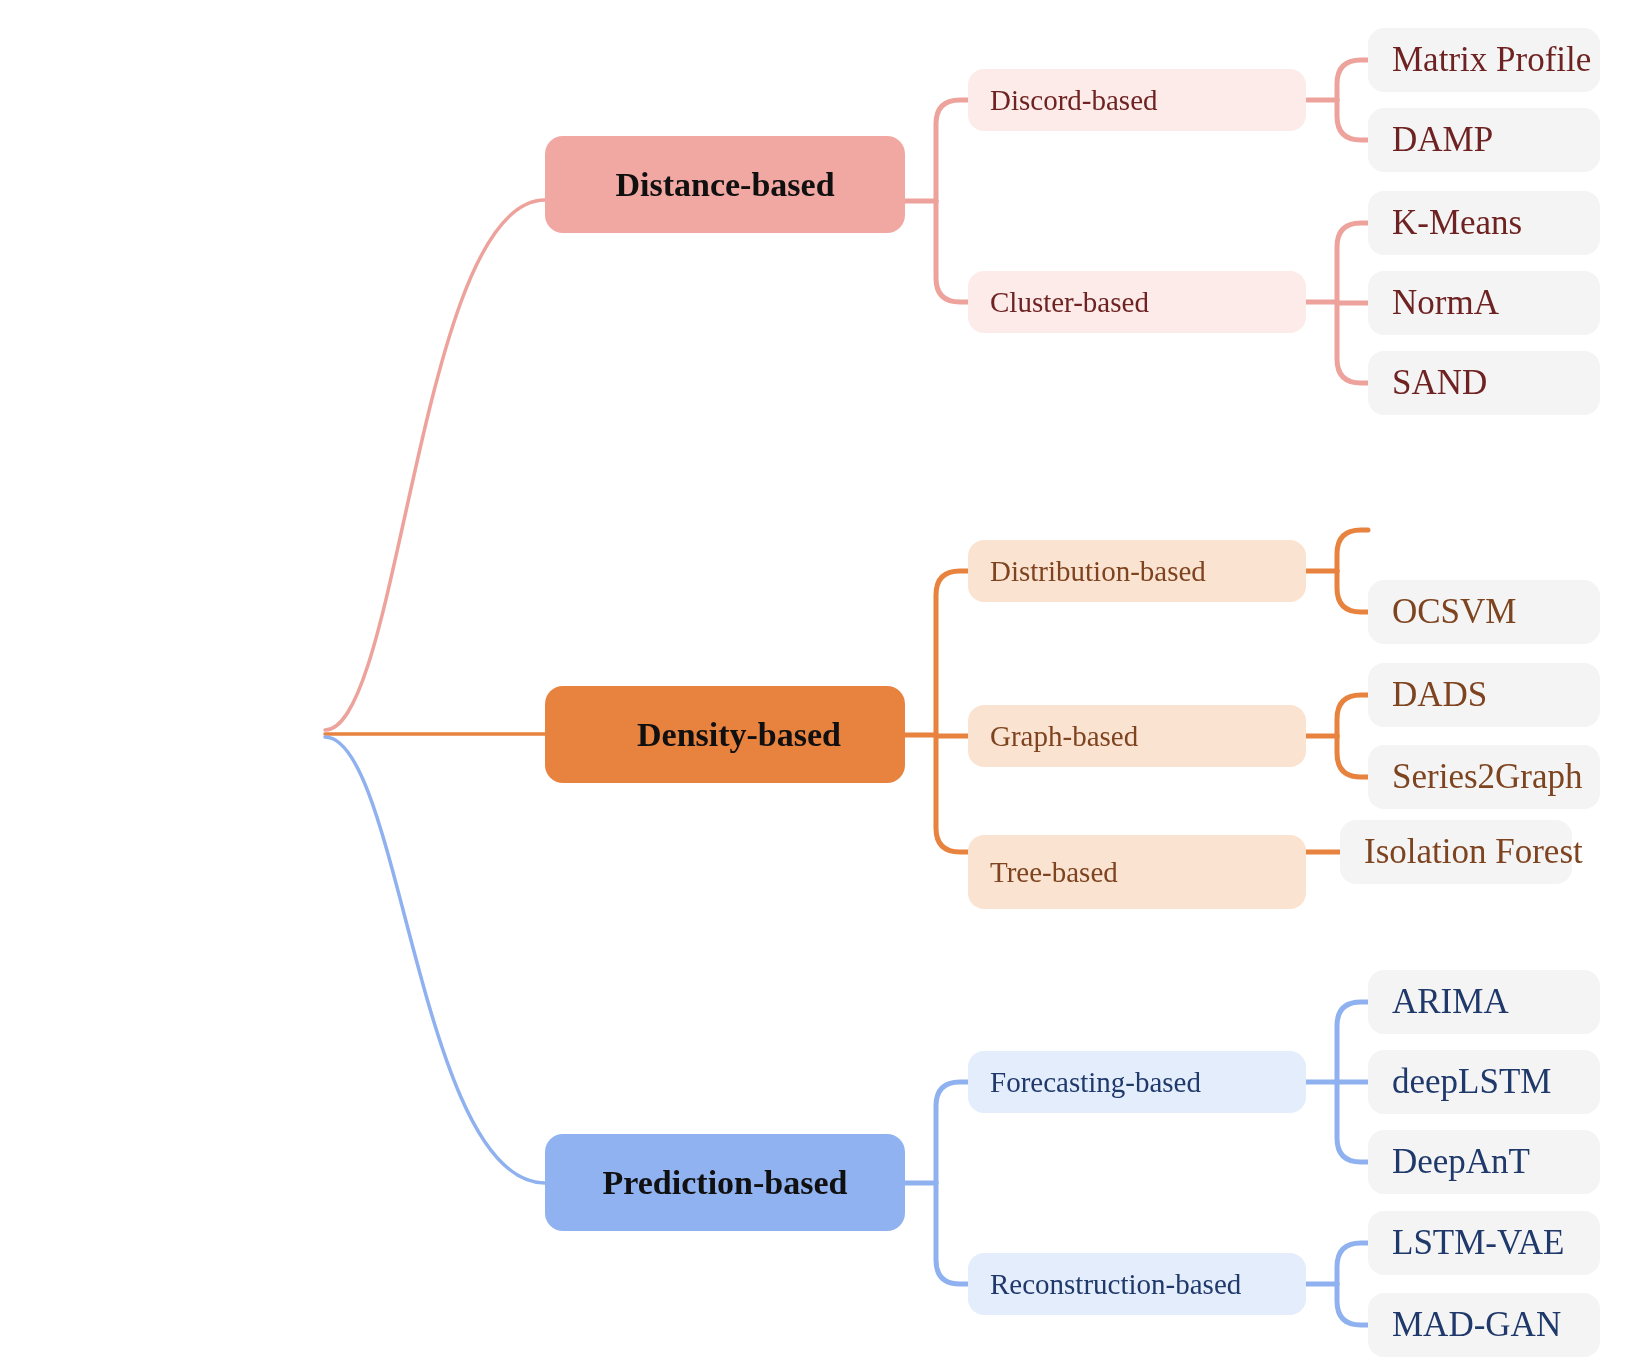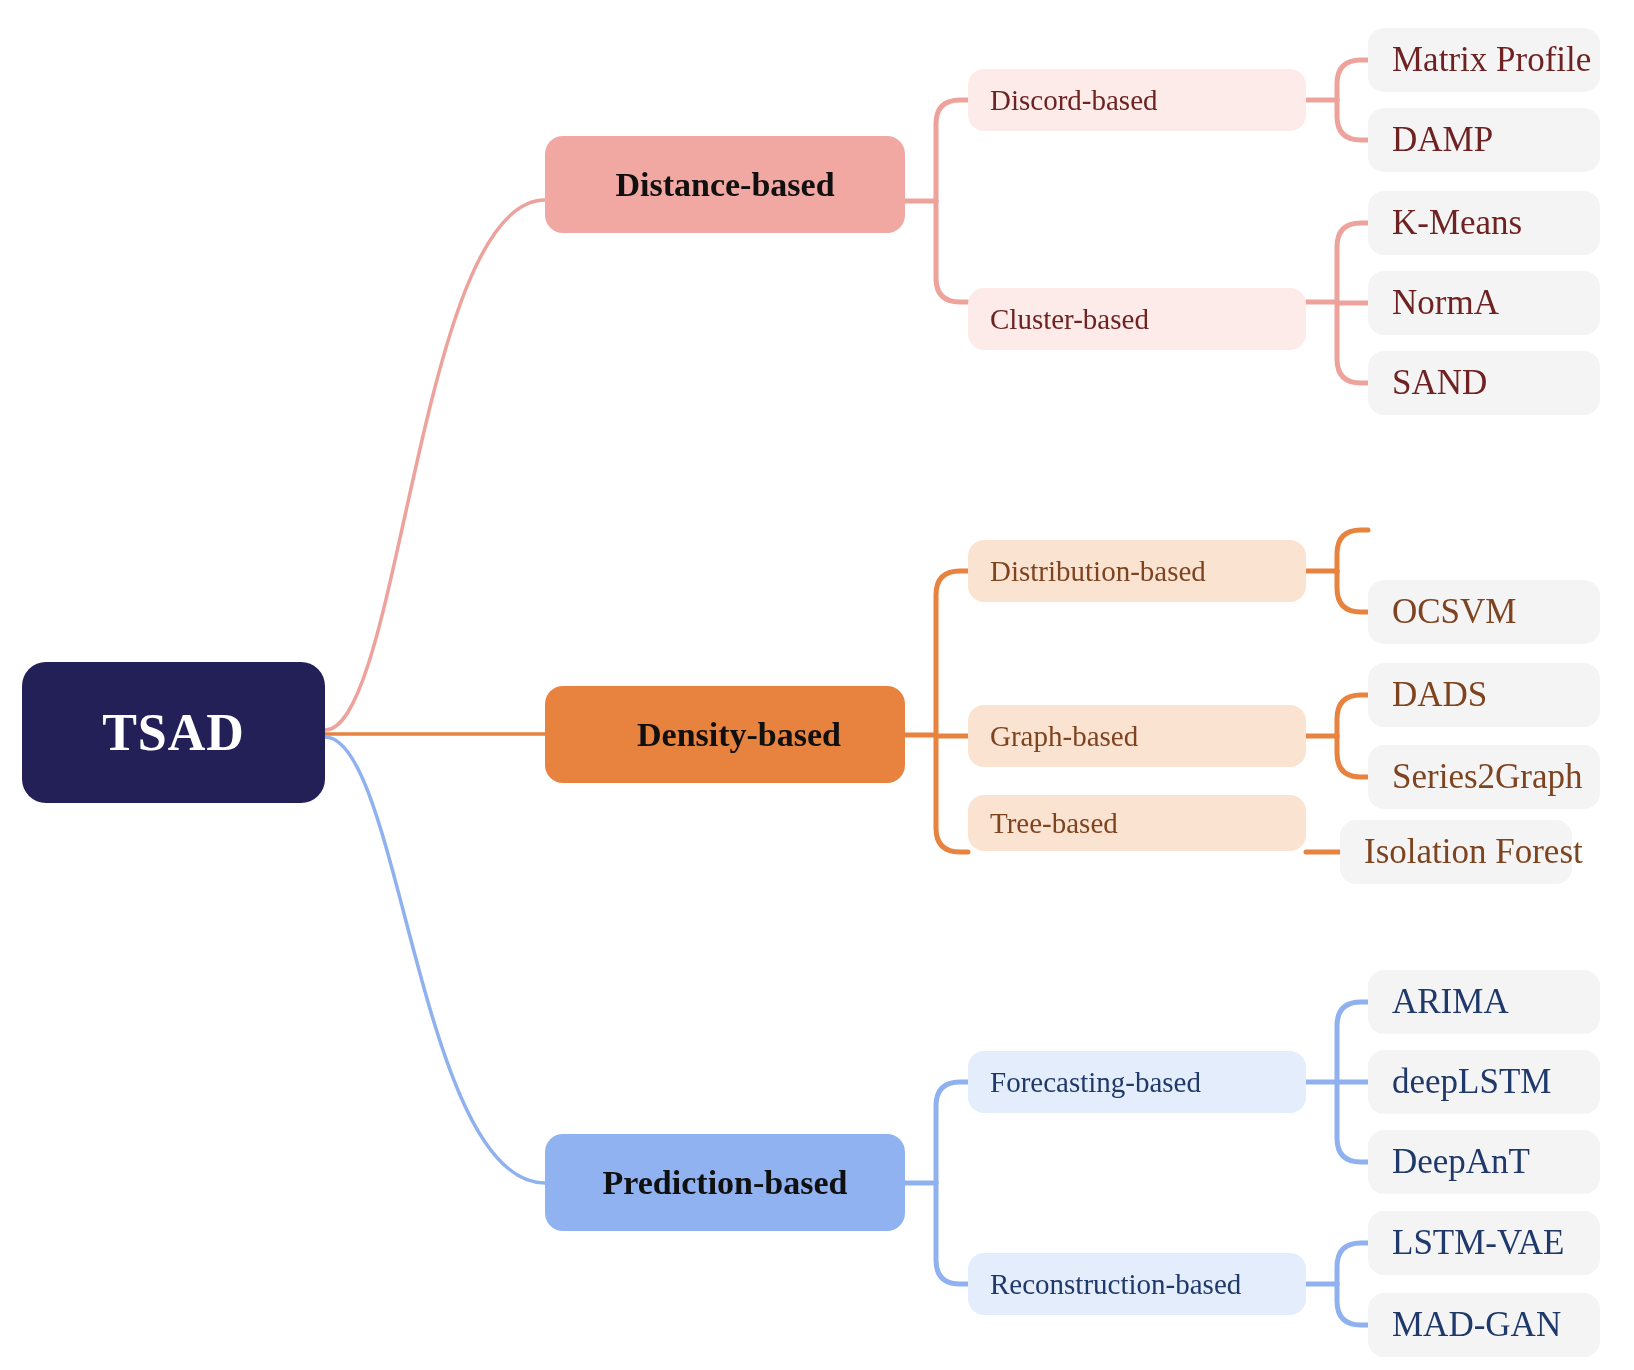--- a/index.html
+++ b/index.html
@@ -97,31 +97,30 @@
     <path stroke="#8fb1f0" stroke-width="5" d="M 1306 1082 L 1337 1082"></path>
     <path stroke="#8fb1f0" stroke-width="5" d="M 1368 1002 L 1361 1002 Q 1337 1002 1337 1026 L 1337 1082"></path>
     <path stroke="#8fb1f0" stroke-width="5" d="M 1337 1082 L 1368 1082"></path>
     <path stroke="#8fb1f0" stroke-width="5" d="M 1368 1162 L 1361 1162 Q 1337 1162 1337 1138 L 1337 1082"></path>
 
     <path stroke="#8fb1f0" stroke-width="5" d="M 1306 1284 L 1337 1284"></path>
     <path stroke="#8fb1f0" stroke-width="5" d="M 1368 1243 L 1361 1243 Q 1337 1243 1337 1267 L 1337 1284"></path>
     <path stroke="#8fb1f0" stroke-width="5" d="M 1368 1325 L 1361 1325 Q 1337 1325 1337 1301 L 1337 1284"></path>
   </svg>
 
-  <div class="node root" style="left:22px;top:662px;width:303px;height:141px;">TSAD</div>
 
   <div class="node l1 pink" style="left:545px;top:136px;width:360px;height:97px;">Distance-based</div>
   <div class="node l1 orange" style="left:545px;top:686px;width:360px;height:97px;">Density-based</div>
   <div class="node l1 blue" style="left:545px;top:1134px;width:360px;height:97px;">Prediction-based</div>
 
   <div class="node l2 pink" style="left:968px;top:69px;width:338px;height:62px;">Discord-based</div>
-  <div class="node l2 pink" style="left:968px;top:288px;width:338px;height:62px;">Cluster-based</div>
+  <div class="node l2 pink" style="left:968px;top:271px;width:338px;height:62px;">Cluster-based</div>
   <div class="node l2 orange" style="left:968px;top:540px;width:338px;height:62px;">Distribution-based</div>
   <div class="node l2 orange" style="left:968px;top:705px;width:338px;height:62px;">Graph-based</div>
-  <div class="node l2 orange" style="left:968px;top:795px;width:338px;height:56px;">Tree-based</div>
+  <div class="node l2 orange" style="left:968px;top:835px;width:338px;height:74px;">Tree-based</div>
   <div class="node l2 blue" style="left:968px;top:1051px;width:338px;height:62px;">Forecasting-based</div>
   <div class="node l2 blue" style="left:968px;top:1253px;width:338px;height:62px;">Reconstruction-based</div>
 
   <div class="node leaf pink" style="left:1368px;top:28px;width:232px;height:64px;">Matrix Profile</div>
   <div class="node leaf pink" style="left:1368px;top:108px;width:232px;height:64px;">DAMP</div>
   <div class="node leaf pink" style="left:1368px;top:191px;width:232px;height:64px;">K-Means</div>
   <div class="node leaf pink" style="left:1368px;top:271px;width:232px;height:64px;">NormA</div>
   <div class="node leaf pink" style="left:1368px;top:351px;width:232px;height:64px;">SAND</div>
 
   <div class="node leaf orange" style="left:1368px;top:580px;width:232px;height:64px;">OCSVM</div>

